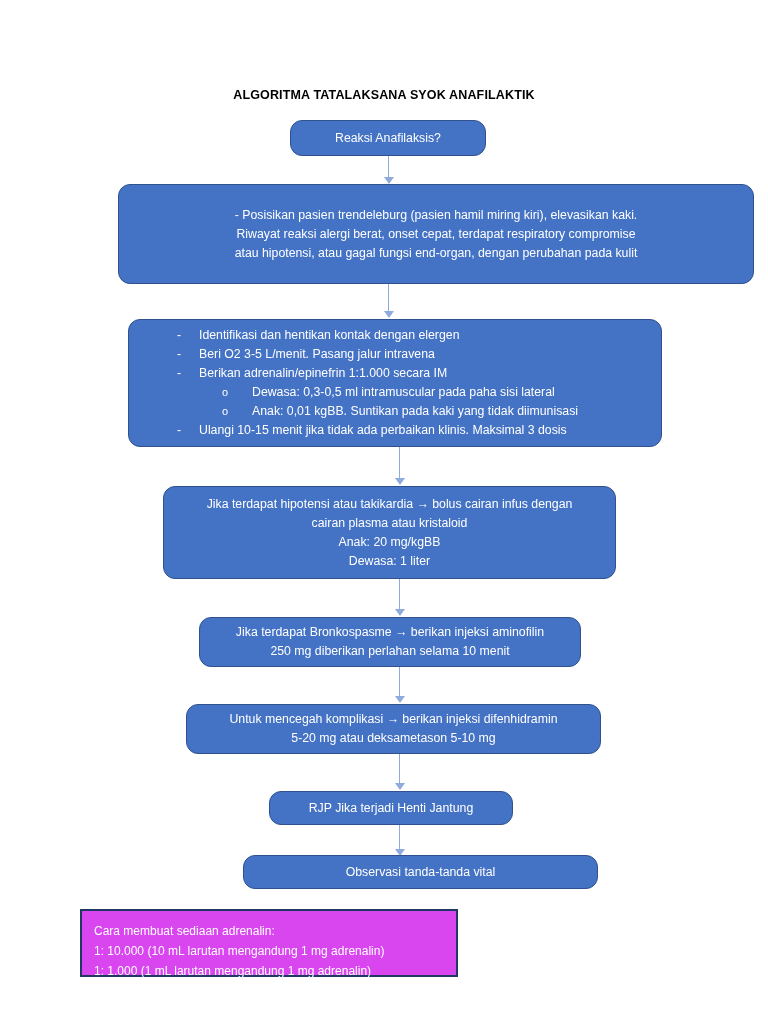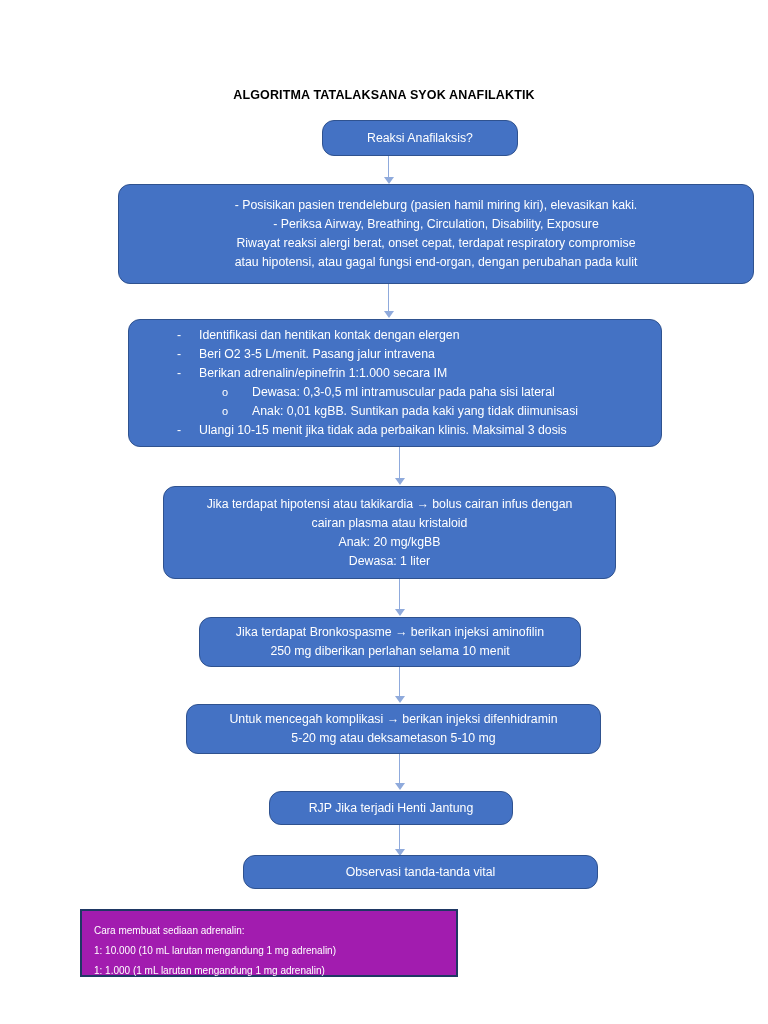--- a/index.html
+++ b/index.html
@@ -99,49 +99,48 @@
     height: 0;
     border-left: 5px solid transparent;
     border-right: 5px solid transparent;
     border-top: 7px solid #8FAADC;
   }
 
   
   .note {
     position: absolute;
     box-sizing: border-box;
-    background: #a21caf;
+    background: #d946ef;
     border: 2px solid #1F3864;
     border-radius: 0;
     color: #ffffff;
-    font-size: 10px;
+    font-size: 12px;
     line-height: 20px;
     padding: 10px 12px;
   }
   .note .line { display: block; }
 </style>
 </head>
 <body>
 
 <div id="flowchart">
 
   <div class="title">ALGORITMA TATALAKSANA SYOK ANAFILAKTIK</div>
 
-  <div class="node center" id="n1" style="left:290px; top:120px; width:196px; height:36px;margin-left:32px;">
+  <div class="node center" id="n1" style="left:290px; top:120px; width:196px; height:36px;">
     <span class="line">Reaksi Anafilaksis?</span>
   </div>
 
   <div class="conn" style="left:388px; top:156px; width:2px; height:28px;">
     <div class="stem" style="height:22px;"></div>
     <div class="head" style="top:21px;"></div>
   </div>
 
   <div class="node center" id="n2" style="left:118px; top:184px; width:636px; height:100px;">
     <span class="line">-      Posisikan pasien trendeleburg (pasien hamil miring kiri), elevasikan kaki.</span>
-    <span class="line">-      Periksa Airway, Breathing, Circulation, Disability, Exposure</span>
     <span class="line">Riwayat reaksi alergi berat, onset cepat, terdapat respiratory compromise</span>
     <span class="line">atau hipotensi, atau gagal fungsi end-organ, dengan perubahan pada kulit</span>
   </div>
 
   <div class="conn" style="left:388px; top:284px; width:2px; height:35px;">
     <div class="stem" style="height:28px;"></div>
     <div class="head" style="top:27px;"></div>
   </div>
 
   <div class="node" id="n3" style="left:128px; top:319px; width:534px; height:128px;">

